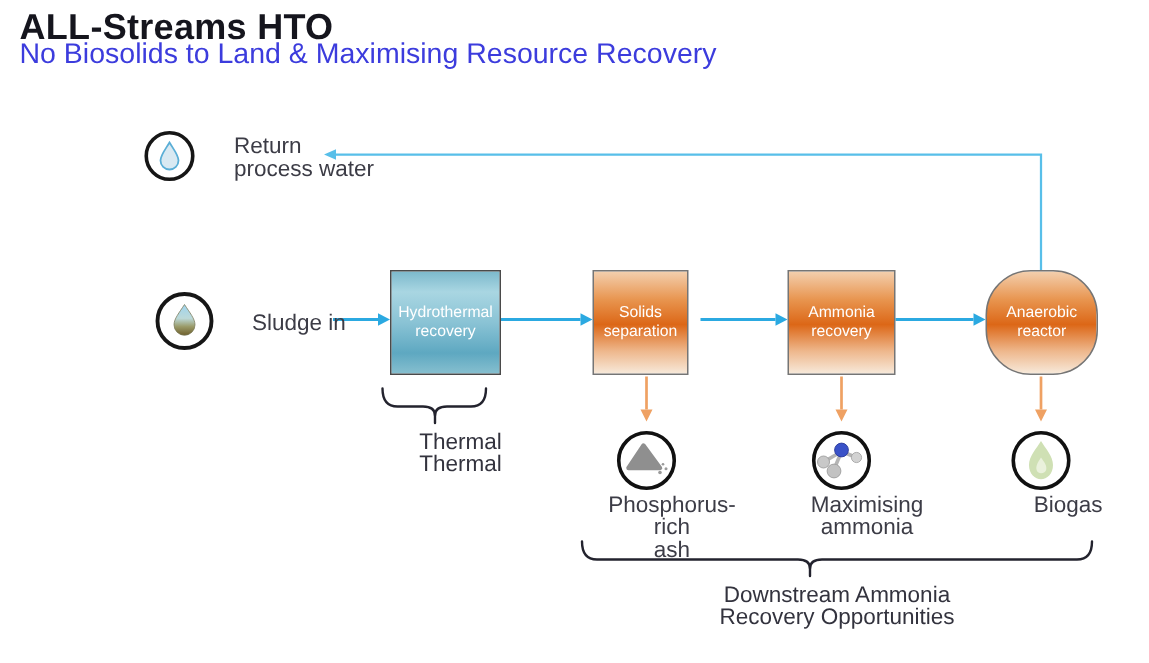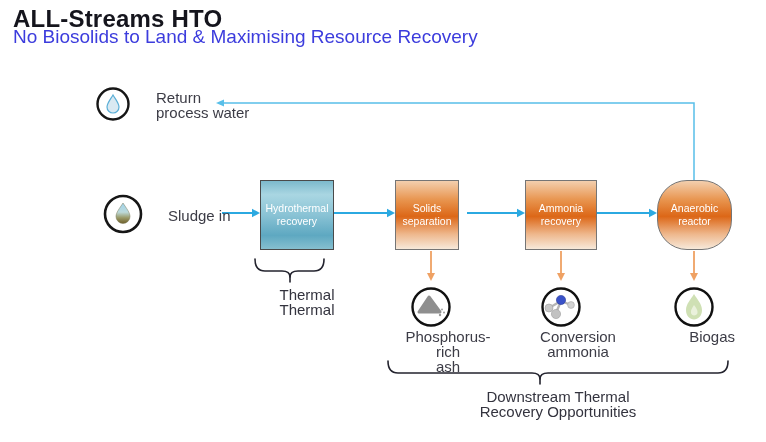--- a/index.html
+++ b/index.html
@@ -167,29 +167,29 @@
   </div>
   <div id="sludge-label" class="lbl abs">
     <span>Sludge in</span>
   </div>
 
   <div id="out-label-1" class="lbl abs center">
     <span>Phosphorus- rich</span>
     <span>ash</span>
   </div>
   <div id="out-label-2" class="lbl abs center">
-    <span>Conversion</span>
+    <span>Maximising</span>
     <span>ammonia</span>
   </div>
   <div id="out-label-3" class="lbl abs center">
     <span>Biogas</span>
   </div>
 
   <div id="advanced-label" class="lbl abs center">
     <span>Thermal</span>
     <span>Thermal</span>
   </div>
   <div id="downstream-label" class="lbl abs center">
-    <span>Downstream Thermal</span>
+    <span>Downstream Ammonia</span>
     <span>Recovery Opportunities</span>
   </div>
 
 </div>
 
 </body></html>

